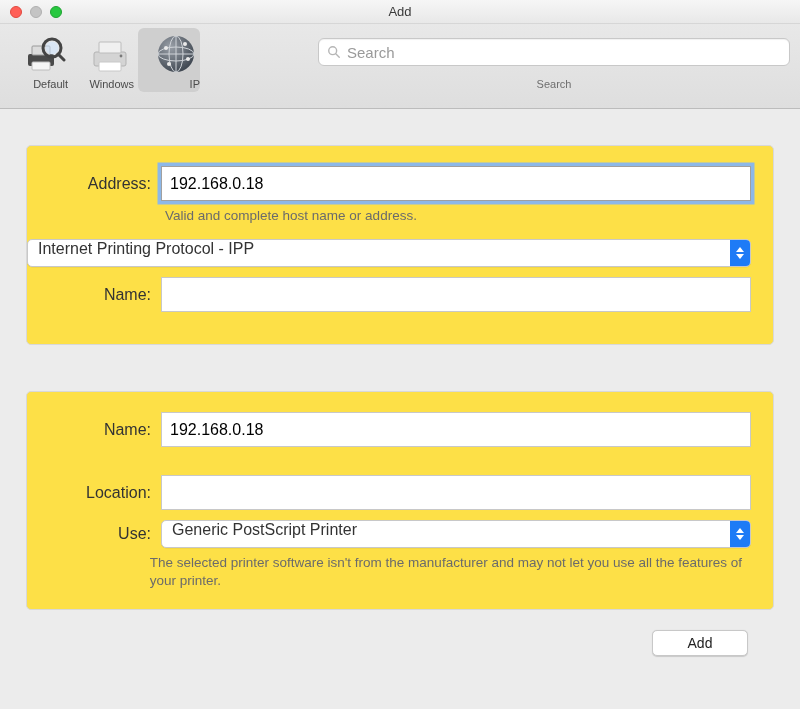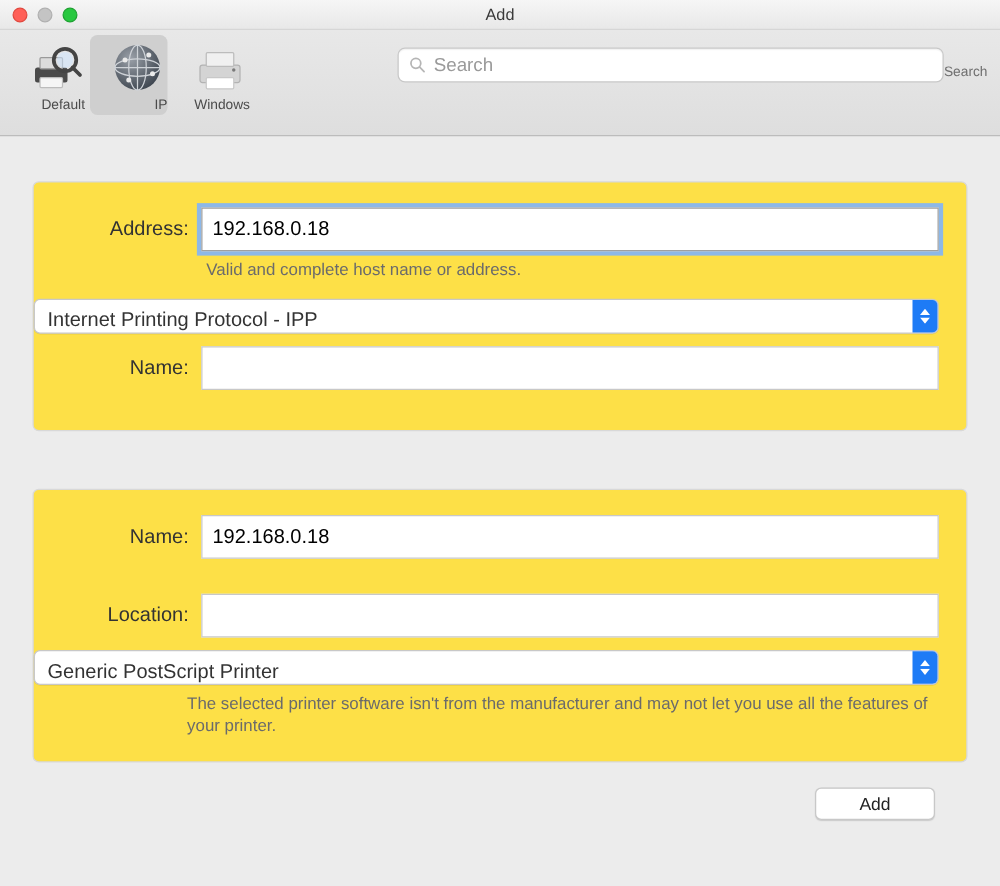--- a/index.html
+++ b/index.html
@@ -70,21 +70,21 @@
     }
     .toolbar-label {
       font-size: 11px;
       color: #4b4b4b;
       margin-top: 2px;
     }
     .toolbar-spacer { flex: 0 0 110px; }
     .toolbar-search-col {
       flex: 1;
       display: flex;
-      flex-direction: row;
+      flex-direction: column;
       align-items: center;
       padding-top: 10px;
     }
     .search-field {
       width: 100%;
       height: 28px;
       background: #ffffff;
       border: 1px solid #c8c8c8;
       border-radius: 6px;
       display: flex;
@@ -172,21 +172,21 @@
       width: 100%;
       height: 28px;
     }
     .select-box {
       width: 100%;
       height: 100%;
       background: #ffffff;
       border: 1px solid #c8c8c8;
       border-radius: 5px;
       display: flex;
-      align-items: flex-end;
+      align-items: flex-start;
       padding-left: 10px;
       font-size: 16px;
       box-shadow: 0 0.5px 0 rgba(0,0,0,0.08), inset 0 1px 0 #fff;
     }
     .select-arrows {
       position: absolute;
       right: 1px; top: 1px; bottom: 1px;
       width: 20px;
       background: #1e7bf6;
       border-radius: 0 4px 4px 0;
@@ -235,20 +235,32 @@
       <svg width="44" height="40" viewBox="0 0 44 40">
         <rect x="6" y="20" width="26" height="12" rx="2" fill="#4a4a4a"></rect>
         <rect x="10" y="12" width="18" height="9" rx="1" fill="#dcdcdc" stroke="#9a9a9a"></rect>
         <rect x="10" y="28" width="18" height="8" rx="1" fill="#f5f5f5" stroke="#bcbcbc"></rect>
         <circle cx="30" cy="14" r="9" fill="none" stroke="#444" stroke-width="3"></circle>
         <circle cx="30" cy="14" r="6.5" fill="#cfe6ff" fill-opacity="0.55"></circle>
         <line x1="36" y1="20" x2="42" y2="26" stroke="#444" stroke-width="3" stroke-linecap="round"></line>
       </svg>
     </div>
     <div class="toolbar-label">Default</div>
+  </div>
+
+  <div class="toolbar-item">
+    <div class="toolbar-icon-wrap">
+      <svg width="44" height="40" viewBox="0 0 44 40">
+        <rect x="6" y="18" width="32" height="14" rx="2" fill="#d4d4d4" stroke="#b3b3b3"></rect>
+        <rect x="11" y="8" width="22" height="11" rx="1" fill="#f0f0f0" stroke="#bcbcbc"></rect>
+        <rect x="11" y="28" width="22" height="9" rx="1" fill="#ffffff" stroke="#c8c8c8"></rect>
+        <circle cx="33" cy="22" r="1.4" fill="#7a7a7a"></circle>
+      </svg>
+    </div>
+    <div class="toolbar-label">Windows</div>
   </div>
 
   <div class="toolbar-item selected">
     <div class="toolbar-icon-wrap">
       <svg width="42" height="42" viewBox="0 0 42 42">
         <defs>
           <radialGradient id="gball" cx="35%" cy="30%" r="75%">
             <stop offset="0%" stop-color="#9aa0a8"></stop>
             <stop offset="100%" stop-color="#3e4650"></stop>
           </radialGradient>
@@ -260,32 +272,20 @@
         <line x1="21" y1="3" x2="21" y2="39" stroke="#cfd3d8" stroke-width="1"></line>
         <circle cx="11" cy="15" r="2" fill="#eaeaea"></circle>
         <circle cx="30" cy="11" r="2" fill="#eaeaea"></circle>
         <circle cx="33" cy="26" r="2" fill="#eaeaea"></circle>
         <circle cx="14" cy="31" r="2" fill="#eaeaea"></circle>
       </svg>
     </div>
     <div class="toolbar-label">IP</div>
   </div>
 
-  <div class="toolbar-item">
-    <div class="toolbar-icon-wrap">
-      <svg width="44" height="40" viewBox="0 0 44 40">
-        <rect x="6" y="18" width="32" height="14" rx="2" fill="#d4d4d4" stroke="#b3b3b3"></rect>
-        <rect x="11" y="8" width="22" height="11" rx="1" fill="#f0f0f0" stroke="#bcbcbc"></rect>
-        <rect x="11" y="28" width="22" height="9" rx="1" fill="#ffffff" stroke="#c8c8c8"></rect>
-        <circle cx="33" cy="22" r="1.4" fill="#7a7a7a"></circle>
-      </svg>
-    </div>
-    <div class="toolbar-label">Windows</div>
-  </div>
-
   <div class="toolbar-spacer"></div>
 
   <div class="toolbar-search-col">
     <div class="search-field">
       <svg class="search-icon" viewBox="0 0 16 16">
         <circle cx="6.5" cy="6.5" r="4.5" fill="none" stroke="#7a7a7a" stroke-width="1.6"></circle>
         <line x1="10" y1="10" x2="14" y2="14" stroke="#7a7a7a" stroke-width="1.6" stroke-linecap="round"></line>
       </svg>
       <input type="text" placeholder="Search" style="">
     </div>
@@ -344,20 +344,21 @@
     </div>
 
     <div class="form-row" style="margin-top:28px;">
       <div class="label">Location:</div>
       <div class="control">
         <input class="text-input" type="text" value="" style="">
       </div>
     </div>
 
     <div class="form-row" style="margin-top:10px;">
+      <div class="label">Use:</div>
       <div class="control">
         <div class="select-wrap">
           <div class="select-box">
             <span>Generic PostScript Printer</span>
           </div>
           <div class="select-arrows">
             <svg viewBox="0 0 8 5">
                 <path d="M0 5 L4 0 L8 5 Z" fill="#fff"></path>
               </svg>
             <svg viewBox="0 0 8 5">

